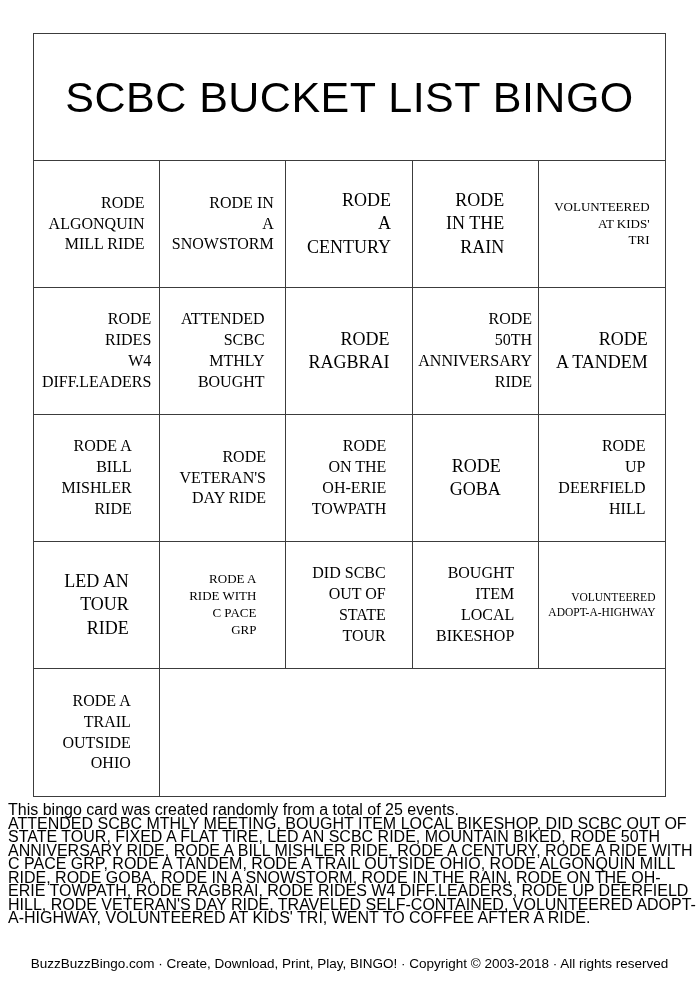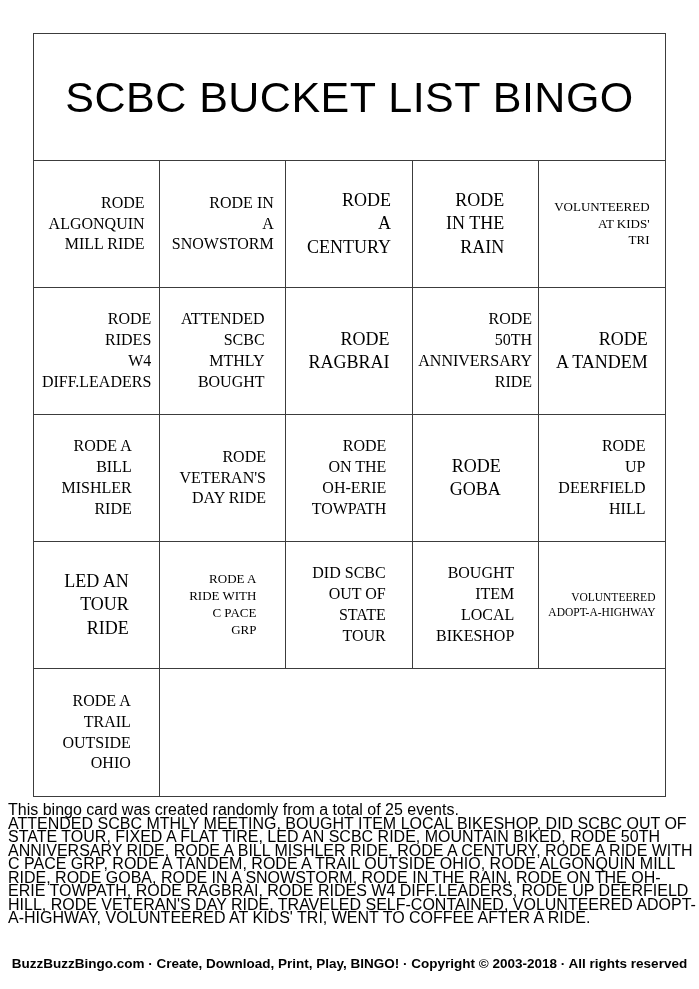--- a/index.html
+++ b/index.html
@@ -58,21 +58,20 @@
     width: 688px;
     font-size: 16px;
     line-height: 13.5px;
   }
   .copyright {
     position: absolute;
     left: 0; top: 956px;
     width: 100%;
     text-align: center;
     font-size: 13.5px;
-    font-weight: bold;
   }
 </style>
 </head>
 <body>
 
 <div class="card">
   <div class="title-box">SCBC BUCKET LIST BINGO</div>
   <div class="grid">
     <div class="cell md">RODE
 ALGONQUIN

